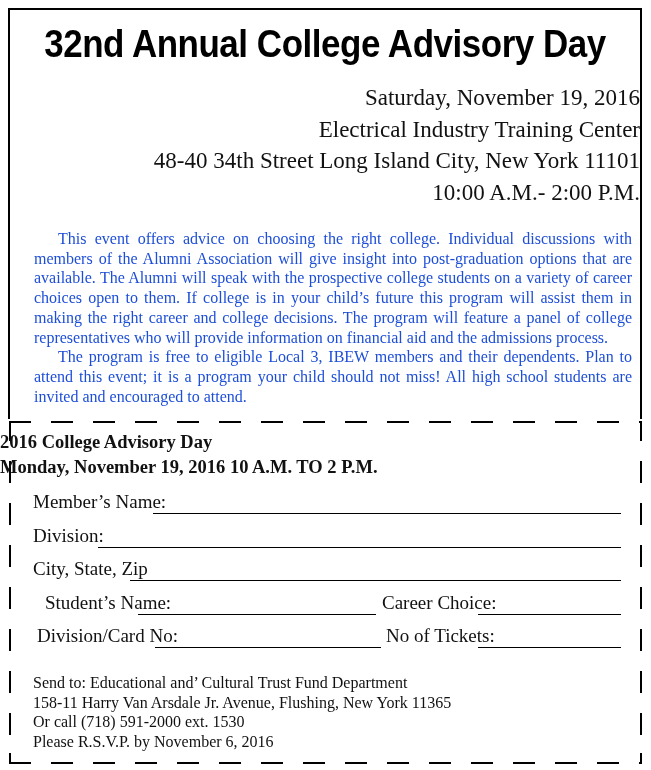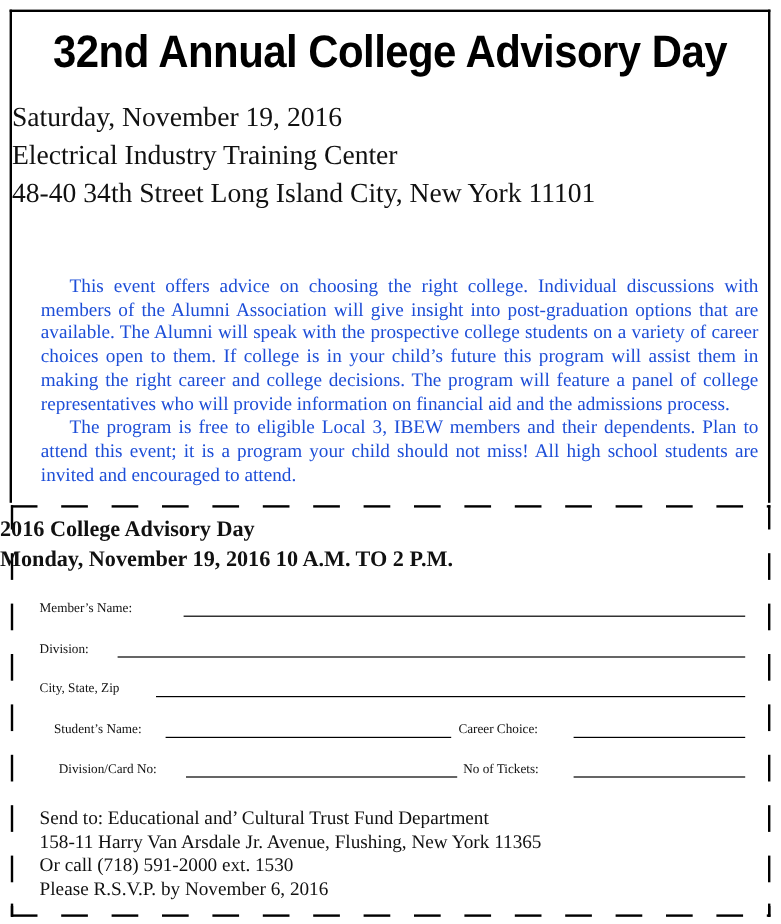--- a/index.html
+++ b/index.html
@@ -8,50 +8,51 @@
   .top-box {
     position: absolute; left: 8px; top: 8px; width: 630px; height: 409px;
     border: 2px solid #000; border-bottom: none;
   }
   .title {
     position: absolute; left: 0; right: 0; top: 12px; text-align: center;
     font-family: "Liberation Sans", sans-serif; font-weight: bold; font-size: 38px;
     letter-spacing: -0.5px; transform: scaleX(0.92); transform-origin: center;
     color: #000; white-space: nowrap; line-height: 44px;
   }
-  .event-info { position: absolute; left: 0; right: 0; top: 72px; text-align: left; }
+  .event-info { position: absolute; left: 0; right: 0; top: 72px; text-align: right; padding-left: 17px; }
   .event-line { font-size: 23px; line-height: 31.5px; color: #111; white-space: nowrap; }
 
   .body-text {
     position: absolute; left: 24px; width: 598px; top: 219px;
     font-size: 16px; line-height: 19.7px; text-align: justify; color: #1d4ed8;
   }
   .body-text p { margin: 0; text-indent: 24px; }
 
   .dash-h { position: absolute; height: 2px; background-image: linear-gradient(to right, #000 0 22px, transparent 22px 42px); background-size: 42px 2px; background-repeat: repeat-x; }
   .dash-v { position: absolute; width: 2px; background-image: linear-gradient(to bottom, #000 0 22px, transparent 22px 42px); background-size: 2px 42px; background-repeat: repeat-y; }
 
   .form-head { position: absolute; left: 0; width: 651px; text-align: left; font-weight: bold; font-size: 18.5px; color: #111; white-space: nowrap; }
 
-  .form-row { position: absolute; left: 33px; width: 588px; height: 20px; font-size: 11px; color: #111; }
+  .form-row { position: absolute; left: 33px; width: 588px; height: 20px; font-size: 19px; color: #111; }
   .form-row .lbl { position: absolute; bottom: 2px; white-space: nowrap; }
   .form-row .line { position: absolute; bottom: 1px; height: 0; border-bottom: 1.3px solid #000; }
 
   .footer { position: absolute; left: 33px; top: 673px; font-weight: normal; font-size: 16px; line-height: 19.6px; color: #111; }
   .footer div { white-space: nowrap; }
 </style>
 </head>
 <body>
 
 <div class="top-box">
   <div class="title">32nd Annual College Advisory Day</div>
   <div class="event-info">
     <div class="event-line">Saturday, November 19, 2016</div>
     <div class="event-line">Electrical Industry Training Center</div>
     <div class="event-line">48-40 34th Street Long Island City, New York 11101</div>
+    <div class="event-line">10:00 A.M.- 2:00 P.M.</div>
   </div>
   <div class="body-text">
     <p>This event offers advice on choosing the right college. Individual discussions with members of the Alumni Association will give insight into post-graduation options that are available. The Alumni will speak with the prospective college students on a variety of career choices open to them. If college is in your child’s future this program will assist them in making the right career and college decisions. The program will feature a panel of college representatives who will provide information on financial aid and the admissions process.</p>
     <p>The program is free to eligible Local 3, IBEW members and their dependents. Plan to attend this event; it is a program your child should not miss! All high school students are invited and encouraged to attend.</p>
   </div>
 </div>
 
 <div class="dash-h" style="left:9px; top:421px; width:633px;"></div>
 <div class="dash-v" style="left:9px; top:421px; height:343px; background-position:0 -2px;"></div>
 <div class="dash-v" style="left:640px; top:421px; height:343px; background-position:0 -2px;"></div>
@@ -78,21 +79,21 @@
 </div>
 
 <div class="form-row" style="top:596px;">
   <span class="lbl" style="left:0;margin-left:12px;">Student’s Name:</span>
   <span class="line" style="left:105px; width:238px;"></span>
   <span class="lbl" style="left:349px;">Career Choice:</span>
   <span class="line" style="left:445px; right:0;"></span>
 </div>
 
 <div class="form-row" style="top:629px;">
-  <span class="lbl" style="left:16px;">Division/Card No:</span>
+  <span class="lbl" style="left:4px;">Division/Card No:</span>
   <span class="line" style="left:122px; width:226px;"></span>
   <span class="lbl" style="left:353px;">No of Tickets:</span>
   <span class="line" style="left:445px; right:0;"></span>
 </div>
 
 <div class="footer">
   <div>Send to: Educational and’ Cultural Trust Fund Department</div>
   <div>158-11 Harry Van Arsdale Jr. Avenue, Flushing, New York 11365</div>
   <div>Or call (718) 591-2000 ext. 1530</div>
   <div>Please R.S.V.P. by November 6, 2016</div>

